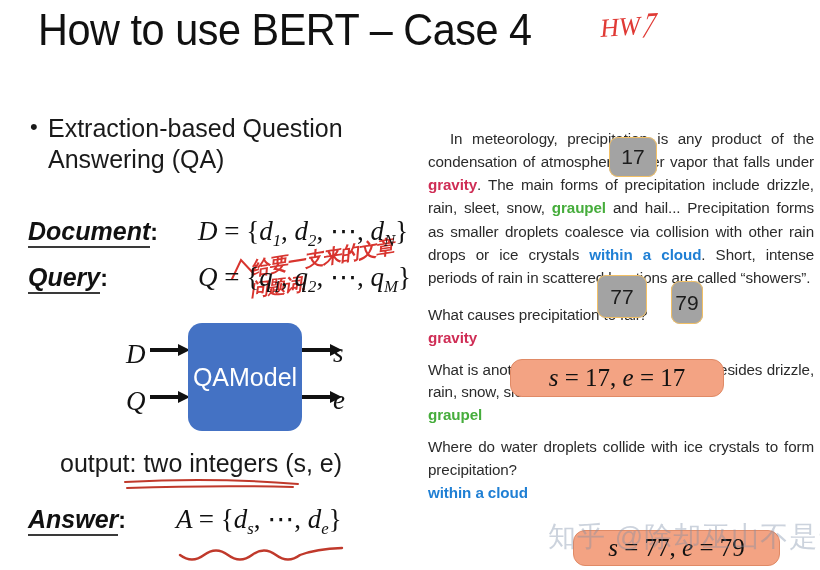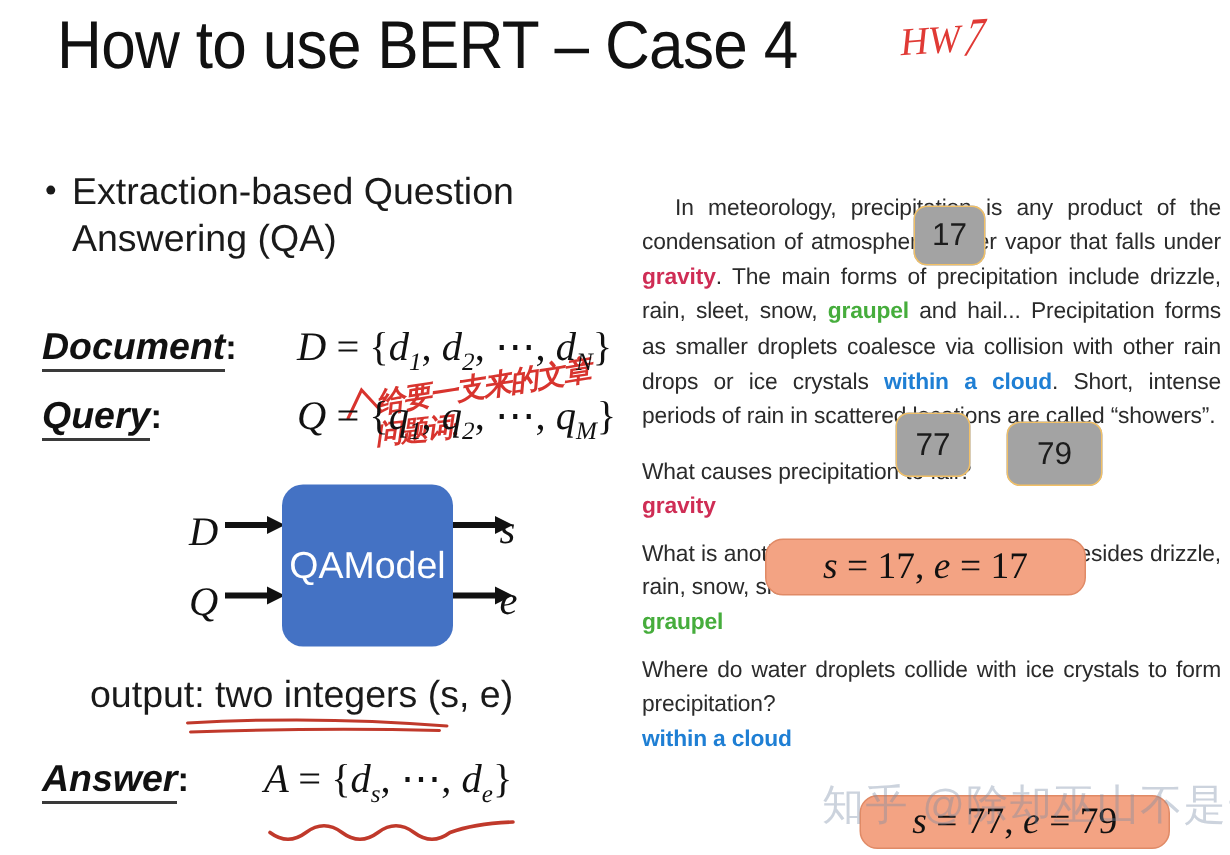--- a/index.html
+++ b/index.html
@@ -170,21 +170,21 @@
     background:#a3a3a3;
     border-radius:9px;
     color:#1c1c1c;
     font-family:"Liberation Sans", sans-serif;
     font-size:21px;
     display:flex;align-items:center;justify-content:center;
     box-shadow:0 0 0 1px #f2c065 inset;
   }
   .badge-17{left:609px;top:137px;width:48px;height:40px;}
   .badge-77{left:597px;top:275px;width:50px;height:43px;}
-  .badge-79{left:671px;top:281px;width:64px;height:43px;}
+  .badge-79{left:671px;top:281px;width:32px;height:43px;}
 
   .se-badge{
     position:absolute;
     background:#f3a383;
     border:1.5px solid #e08a66;
     border-radius:12px;
     font-family:"Liberation Serif", serif;
     font-style:italic;
     color:#111;
     display:flex;align-items:center;justify-content:center;

